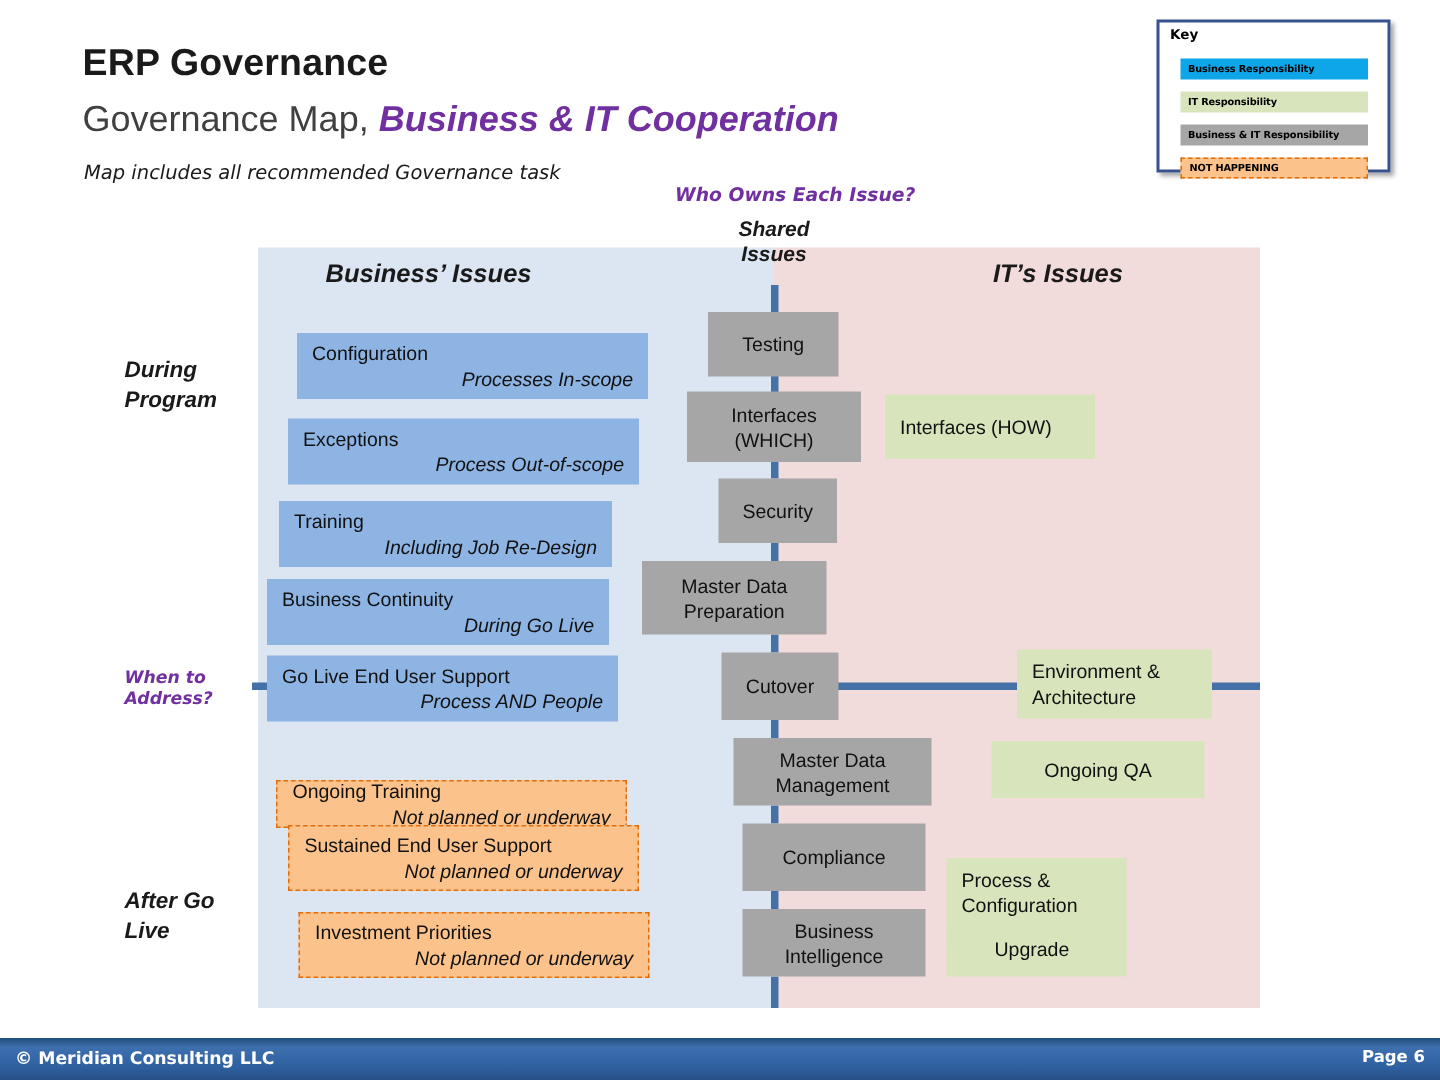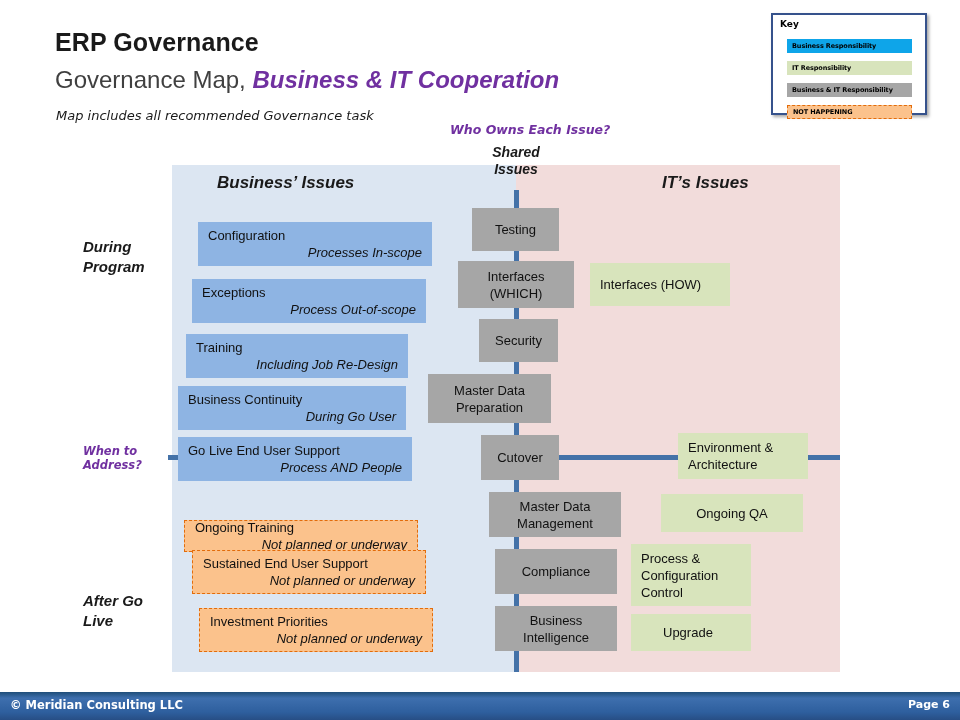--- a/index.html
+++ b/index.html
@@ -193,21 +193,21 @@
   <div class="node blue" style="left:192px;top:279px;width:234px;height:44px;">
     <div class="n-title">Exceptions</div>
     <div class="n-sub">Process Out-of-scope</div>
   </div>
   <div class="node blue" style="left:186px;top:334px;width:222px;height:44px;">
     <div class="n-title">Training</div>
     <div class="n-sub">Including Job Re-Design</div>
   </div>
   <div class="node blue" style="left:178px;top:386px;width:228px;height:44px;">
     <div class="n-title">Business Continuity</div>
-    <div class="n-sub">During Go User</div>
+    <div class="n-sub">During Go Live</div>
   </div>
   <div class="node blue" style="left:178px;top:437px;width:234px;height:44px;">
     <div class="n-title">Go Live End User Support</div>
     <div class="n-sub">Process AND People</div>
   </div>
   <div class="node orange" style="left:184px;top:520px;width:234px;height:32px;">
     <div class="n-title">Ongoing Training</div>
     <div class="n-sub">Not planned or underway</div>
   </div>
   <div class="node orange" style="left:192px;top:550px;width:234px;height:44px;">
@@ -251,21 +251,21 @@
   <div class="node green" style="left:590px;top:263px;width:140px;height:43px;">
     <div>Interfaces (HOW)</div>
   </div>
   <div class="node green" style="left:678px;top:433px;width:130px;height:46px;">
     <div>Environment &amp;</div>
     <div>Architecture</div>
   </div>
   <div class="node green center" style="left:661px;top:494px;width:142px;height:38px;">
     <div>Ongoing QA</div>
   </div>
-  <div class="node green" style="left:631px;top:544px;width:120px;height:62px;">
+  <div class="node green" style="left:631px;top:572px;width:120px;height:62px;">
     <div>Process &amp;</div>
     <div>Configuration</div>
     <div>Control</div>
   </div>
   <div class="node green" style="left:631px;top:614px;width:120px;height:37px;padding-left:32px;">
     <div>Upgrade</div>
   </div>
 
   <div class="footer">
     <div class="footer-left">© Meridian Consulting LLC</div>

